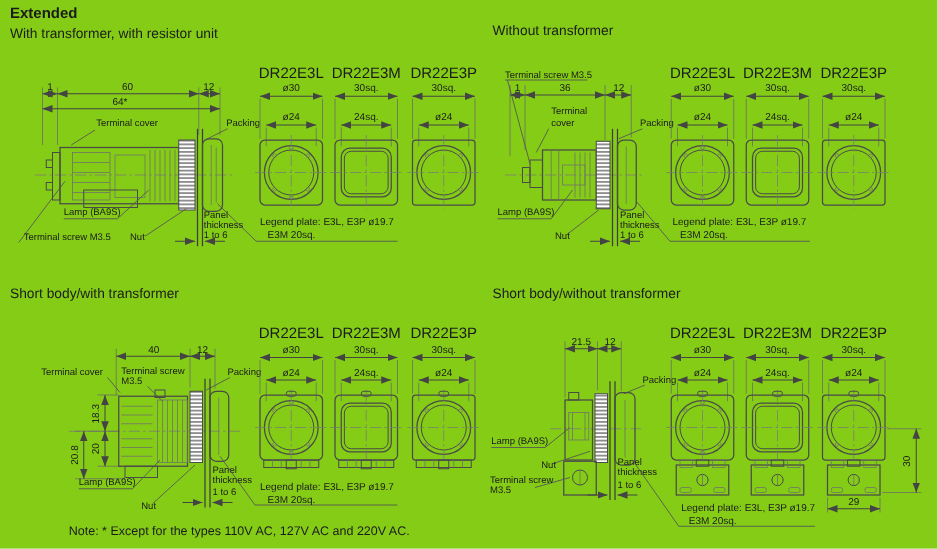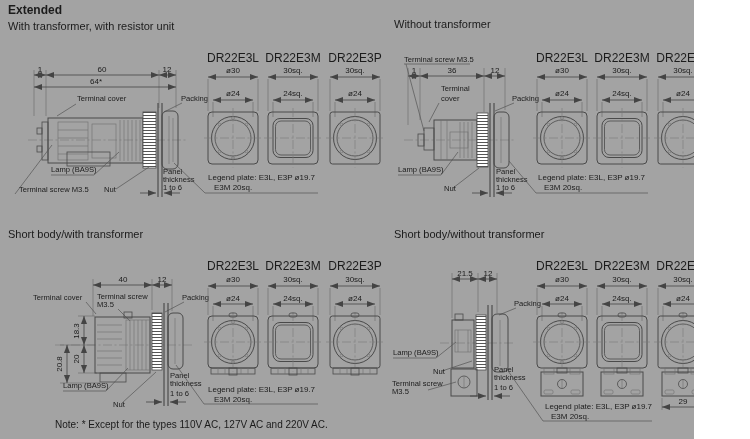--- a/index.html
+++ b/index.html
@@ -1,16 +1,16 @@
 <!DOCTYPE html>
 <html><head>
 <meta charset="utf-8">
 <style>
   html,body{margin:0;padding:0;background:#fff;}
-  #page{position:relative;width:694px;height:439px;background:#a3a3a3;overflow:hidden;
+  #page{position:relative;width:750px;height:439px;background:#84cc16;overflow:hidden;
         font-family:"Liberation Sans",sans-serif;}
   svg{font-family:"Liberation Sans",sans-serif;}
   svg text{fill:#1b1b1b;}
   .t-title{font-size:12px;font-weight:700;}
   .t-sub{font-size:11px;}
   .t-mod{font-size:12px;}
   .t-dim{font-size:8px;}
   .t-lab{font-size:7.6px;}
   .t-leg{font-size:8px;}
   .t-note{font-size:10px;}

